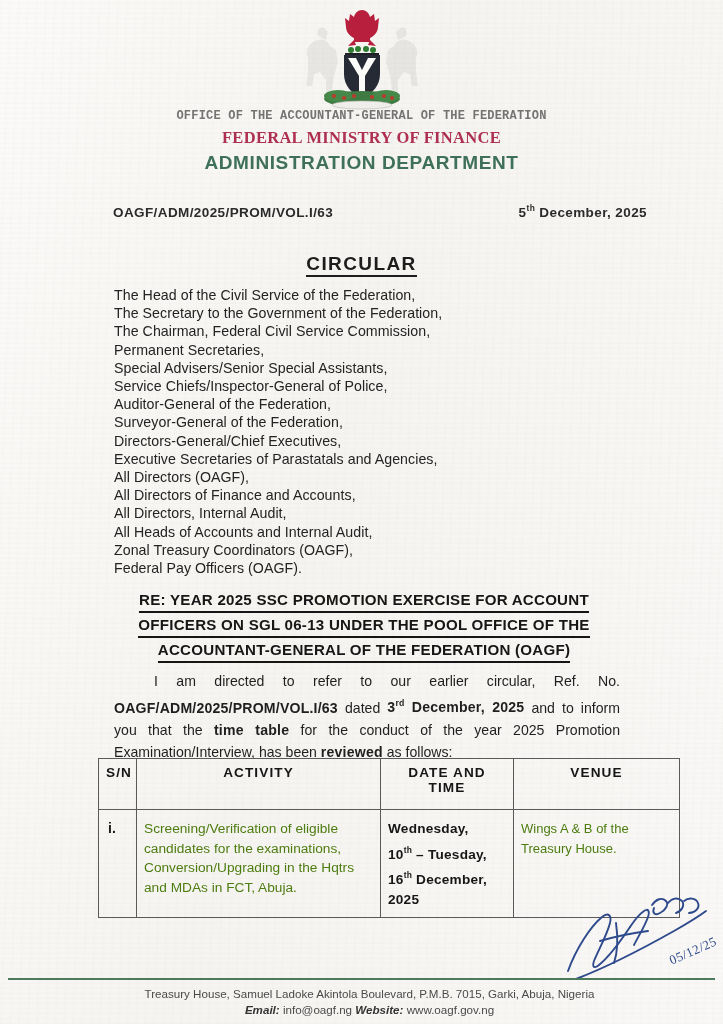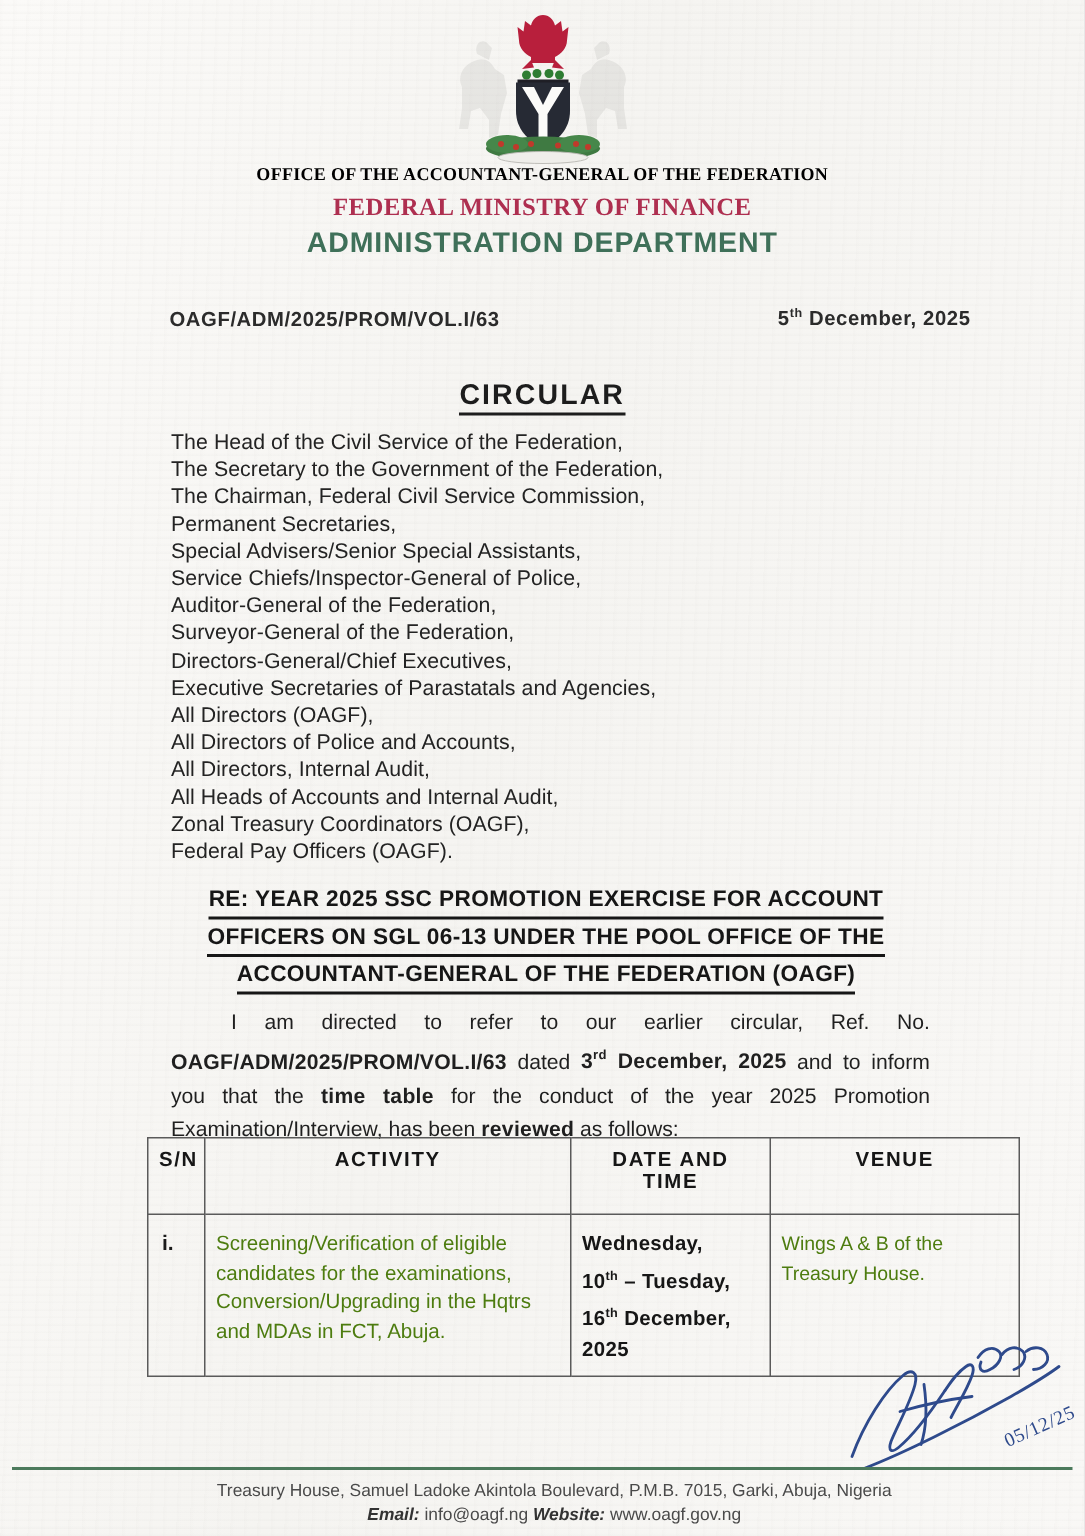--- a/index.html
+++ b/index.html
@@ -41,25 +41,25 @@
   .crest { width: 128px; height: 104px; display: block; }
 
   
   .letterhead {
     position: absolute;
     left: 0; right: 0;
     top: 110px;
     text-align: center;
   }
   .org-title {
-    font-family: Liberation Serif, serif;
+    font-family: Liberation Mono, monospace;
     font-weight: bold;
     font-size: 26.5px;
     letter-spacing: 0.2px;
-    color: #000000;
+    color: #737373;
     line-height: 1.05;
     white-space: nowrap;
     font-variant: small-caps;
     text-transform: uppercase;
   }
   .ministry {
     font-family: "Liberation Serif", serif;
     font-weight: bold;
     font-size: 16.5px;
     color: #ae2f50;
@@ -319,21 +319,21 @@
       <div>The Secretary to the Government of the Federation,</div>
       <div>The Chairman, Federal Civil Service Commission,</div>
       <div>Permanent Secretaries,</div>
       <div>Special Advisers/Senior Special Assistants,</div>
       <div>Service Chiefs/Inspector-General of Police,</div>
       <div>Auditor-General of the Federation,</div>
       <div>Surveyor-General of the Federation,</div>
       <div>Directors-General/Chief Executives,</div>
       <div>Executive Secretaries of Parastatals and Agencies,</div>
       <div>All Directors (OAGF),</div>
-      <div>All Directors of Police and Accounts,</div>
+      <div>All Directors of Finance and Accounts,</div>
       <div>All Directors, Internal Audit,</div>
       <div>All Heads of Accounts and Internal Audit,</div>
       <div>Zonal Treasury Coordinators (OAGF),</div>
       <div>Federal Pay Officers (OAGF).</div>
     </div>
 
     <div class="subject">
       <div><span class="uline">RE: YEAR 2025 SSC PROMOTION EXERCISE FOR ACCOUNT</span></div>
       <div><span class="uline">OFFICERS ON SGL 06-13 UNDER THE POOL OFFICE OF THE</span></div>
       <div><span class="uline">ACCOUNTANT-GENERAL OF THE FEDERATION (OAGF)</span></div>

